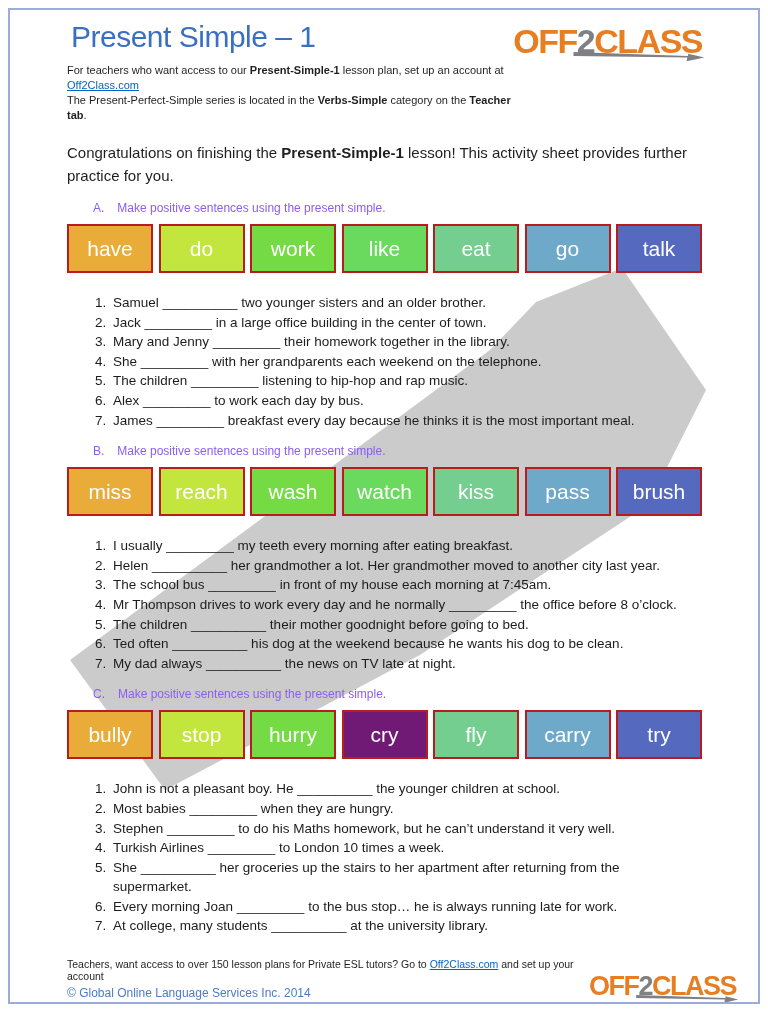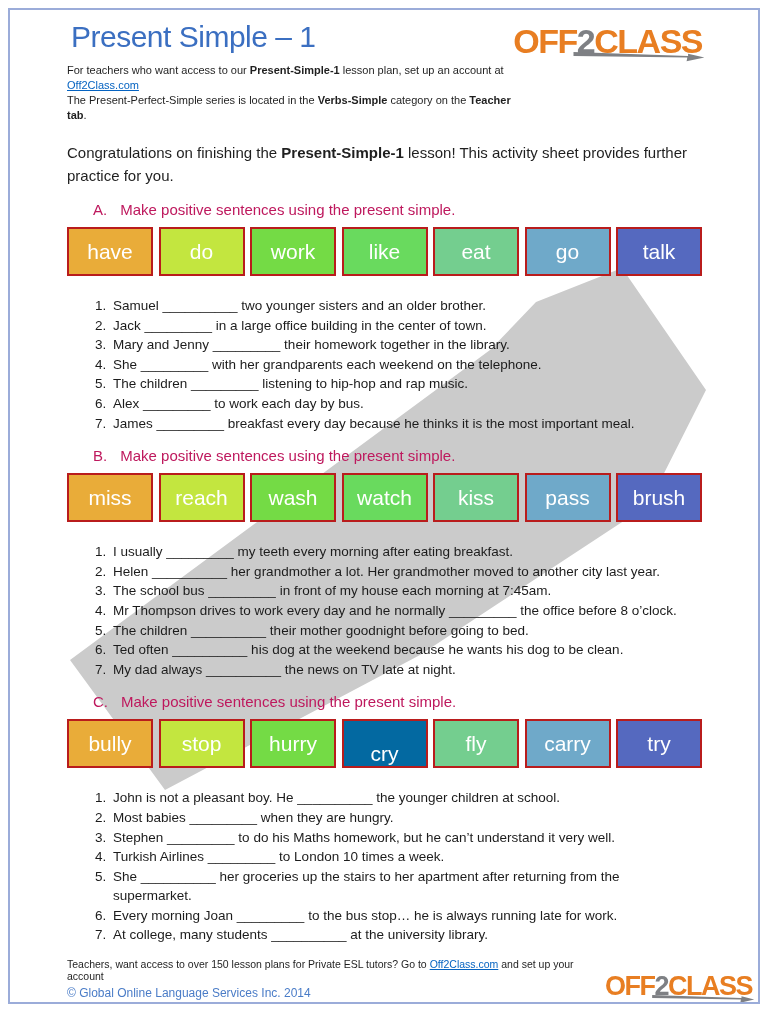--- a/index.html
+++ b/index.html
@@ -24,30 +24,30 @@
   .logo .off,.logo .cls{color:#E87E22;}
   .logo .two{color:#7E8084;}
   .logo .swoosh{position:absolute;left:31%;bottom:-5px;width:71%;height:12px;}
   .logo.small .logo-main{font-size:27px;margin-top:0;}
   .logo.small .swoosh{height:10px;bottom:-4px;}
 
   .congrats{font-size:15px;line-height:23px;margin:0;max-width:645px;color:#1f1f1f;}
 
   
   .section{margin-top:14px;}
-  .sec-heading{color:#be185d;font-size:15px;padding-left:26px;margin-bottom:9px;}
+  .sec-heading{color:#8b5cf6;font-size:12px;padding-left:26px;margin-bottom:9px;}
   .sec-label{margin-right:13px;}
   .word-row{display:flex;justify-content:space-between;margin-bottom:20px;}
   .word-box{width:86px;height:49px;display:flex;align-items:center;justify-content:center;
     color:#fff;font-size:21px;border:2px solid #b91c1c;box-sizing:border-box;}
   ol.sentences{margin:0;padding-left:43px;font-size:13.5px;line-height:19.6px;color:#1c1c1c;}
   ol.sentences li{padding-left:3px;}
 
   
-  .footer{position:absolute;left:67px;right:16px;bottom:12px;display:flex;
+  .footer{position:absolute;left:67px;right:32px;bottom:12px;display:flex;
     justify-content:space-between;align-items:flex-end;z-index:1;}
   .f-line{font-size:10.5px;color:#1f1f1f;}
   .f-copy{font-size:12px;color:#4A7CC7;margin-top:4px;}
 </style>
 </head>
 <body>
 
 <svg class="watermark" viewBox="0 0 768 1012" width="768" height="1012">
   <polygon points="165,790 70,660 490,350 536,302 622,268 706,390 648,505 420,655" fill="#CBCBCB"></polygon>
 </svg>
@@ -148,21 +148,21 @@
         <div class="word-row">
           <div class="word-box" style="background: rgb(233, 172, 57);">
             <span>bully</span>
           </div>
           <div class="word-box" style="background: rgb(195, 230, 63);">
             <span>stop</span>
           </div>
           <div class="word-box" style="background: rgb(116, 219, 69);">
             <span>hurry</span>
           </div>
-          <div class="word-box" style="background: #0369a1; align-items: flex-end;">
+          <div class="word-box" style="background: #701a75;">
             <span>cry</span>
           </div>
           <div class="word-box" style="background: rgb(116, 206, 143);">
             <span>fly</span>
           </div>
           <div class="word-box" style="background: rgb(111, 169, 201);">
             <span>carry</span>
           </div>
           <div class="word-box" style="background: rgb(85, 105, 191);">
             <span>try</span>

